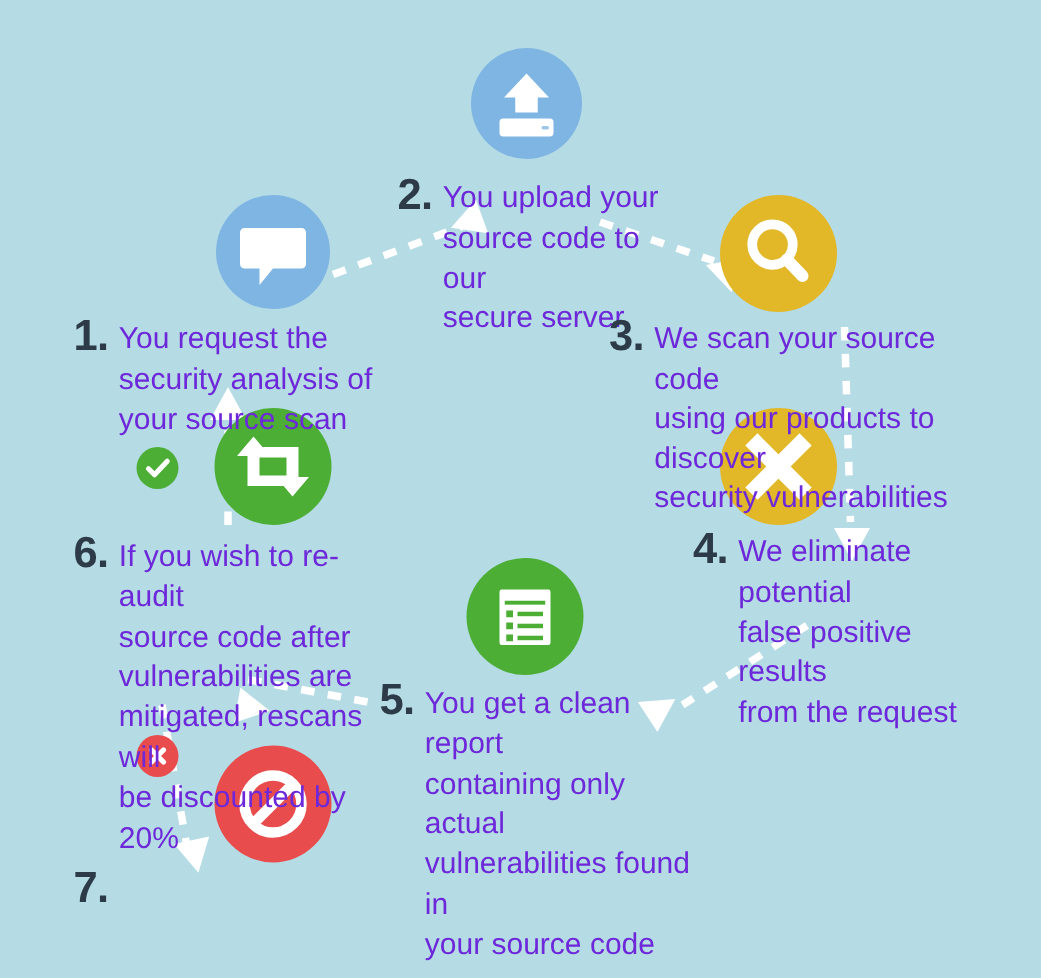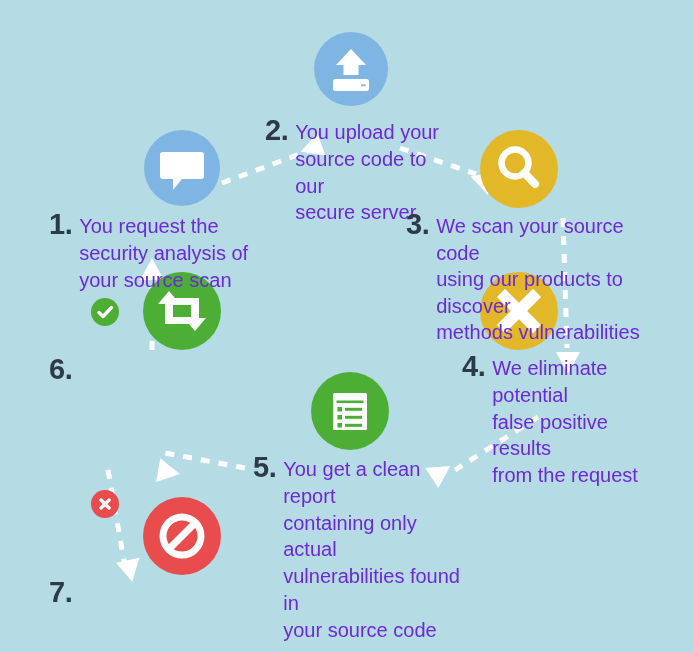--- a/index.html
+++ b/index.html
@@ -185,39 +185,44 @@
     <span class="step-num"><span>2</span><span class="dot">.</span></span>
     <span class="step-text">You upload your
 source code to our
 secure server</span>
   </div>
 
   <div class="step s-wide" style="left:406px; top:210px; width:258px;">
     <span class="step-num"><span>3</span><span class="dot">.</span></span>
     <span class="step-text">We scan your source code
 using our products to discover
-methods vulnerabilities</span>
+security vulnerabilities</span>
   </div>
 
   <div class="step" style="left:462px; top:352px; width:210px;">
     <span class="step-num"><span>4</span><span class="dot">.</span></span>
     <span class="step-text">We eliminate potential
 false positive results
 from the request</span>
   </div>
 
   <div class="step" style="left:253px; top:453px; width:215px;">
     <span class="step-num"><span>5</span><span class="dot">.</span></span>
     <span class="step-text">You get a clean report
 containing only actual
 vulnerabilities found in
 your source code</span>
   </div>
 
   <div class="step" style="left:49px; top:355px; width:205px;">
     <span class="step-num"><span>6</span><span class="dot">.</span></span>
+    <span class="step-text">If you wish to re-audit
+source code after
+vulnerabilities are
+mitigated, rescans will
+be discounted by 20%</span>
   </div>
 
   <div class="step" style="left:49px; top:578px; width:430px;">
     <span class="step-num"><span>7</span><span class="dot">.</span></span>
   </div>
 
 </div>
 
 </body></html>

